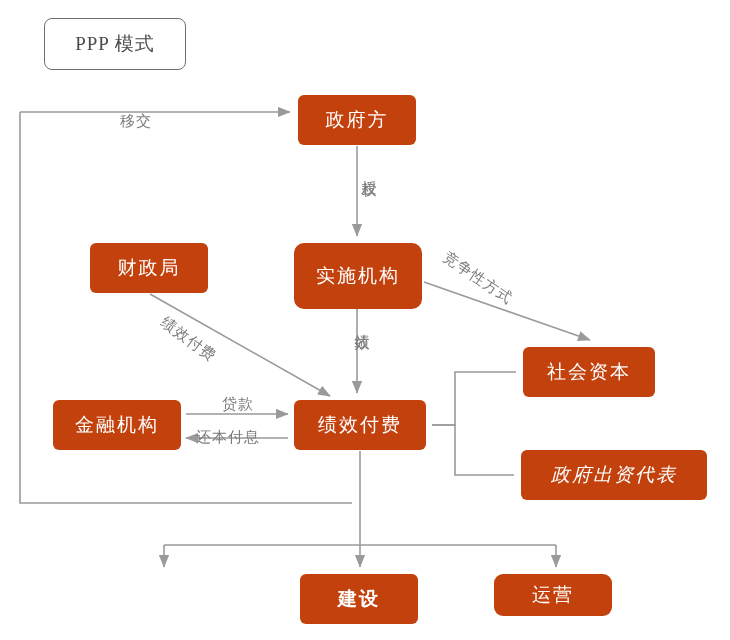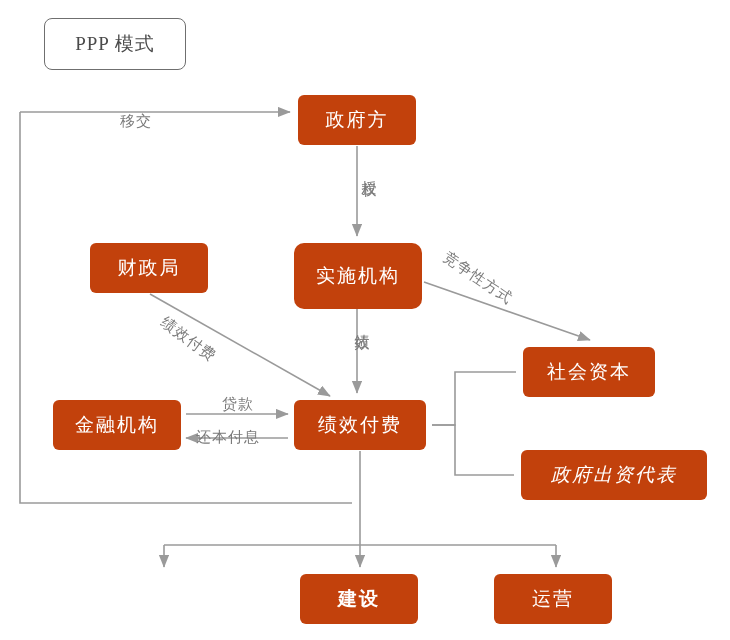--- a/index.html
+++ b/index.html
@@ -108,21 +108,21 @@
   <div class="title-box">PPP 模式</div>
 
   <div class="node" style="left:298px;top:95px;width:118px;height:50px;">政府方</div>
   <div class="node" style="left:90px;top:243px;width:118px;height:50px;">财政局</div>
   <div class="node" style="left:294px;top:243px;width:128px;height:66px;border-radius:10px;">实施机构</div>
   <div class="node" style="left:523px;top:347px;width:132px;height:50px;">社会资本</div>
   <div class="node" style="left:53px;top:400px;width:128px;height:50px;">金融机构</div>
   <div class="node" style="left:294px;top:400px;width:132px;height:50px;">绩效付费</div>
   <div class="node" style="left:521px;top:450px;width:186px;height:50px;font-style:italic;">政府出资代表</div>
   <div class="node" style="left:300px;top:574px;width:118px;height:50px;font-weight:bold;">建设</div>
-  <div class="node" style="left:494px;top:574px;width:118px;height:50px;">运营</div>
+  <div class="node" style="left:494px;top:574px;width:118px;height:42px;border-radius:9px;">运营</div>
 
   <div class="edge-label" style="left:120px;top:112px;">移交</div>
   <div class="edge-label vert" style="left:359px;top:168px;">授权</div>
   <div class="edge-label" style="left:450px;top:248px;transform:rotate(34deg);transform-origin:left top;">竞争性方式</div>
   <div class="edge-label" style="left:168px;top:313px;transform:rotate(36deg);transform-origin:left top;">绩效付费</div>
   <div class="edge-label vert" style="left:352px;top:322px;">绩效</div>
   <div class="edge-label" style="left:209px;top:395px;margin-left:13px;">贷款</div>
   <div class="edge-label" style="left:196px;top:428px;">还本付息</div>
 
 </div>

